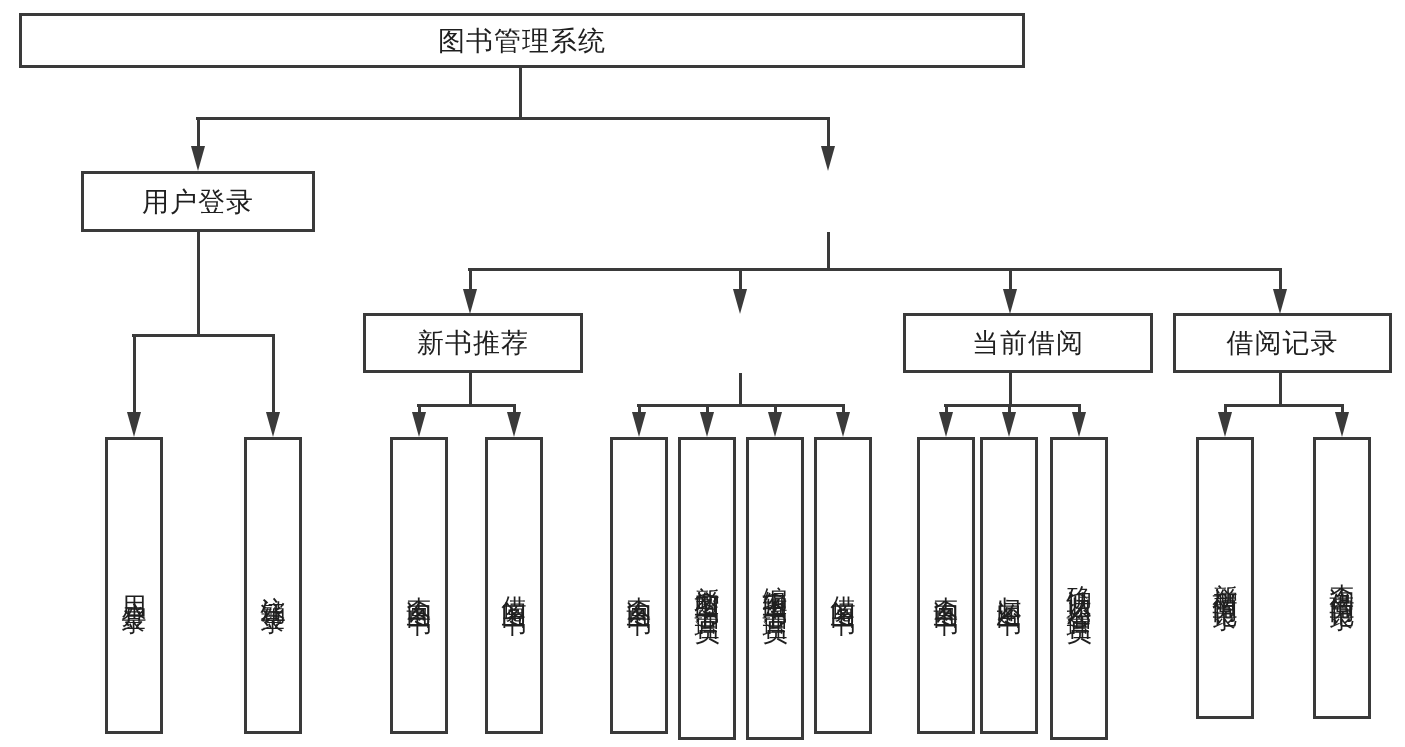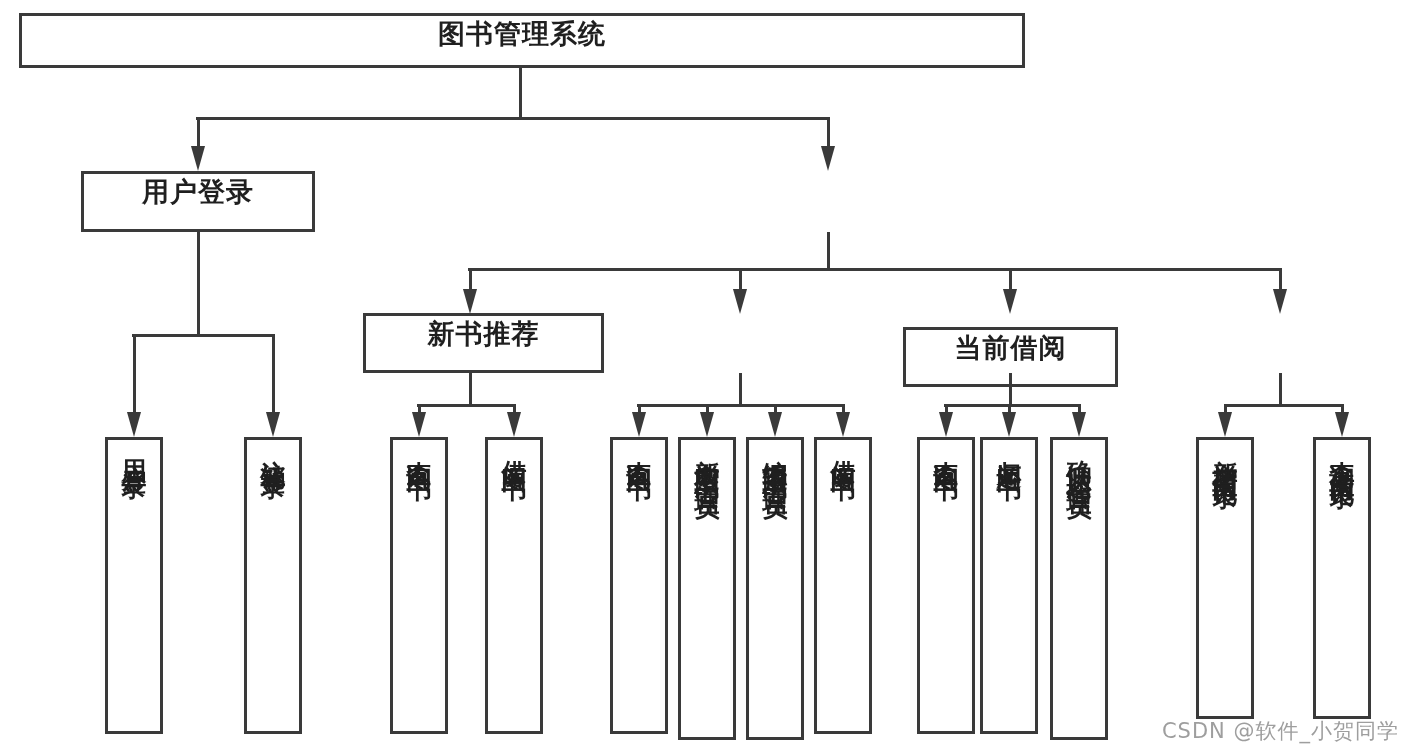--- a/index.html
+++ b/index.html
@@ -6,23 +6,22 @@
   .canvas{
     position:relative;width:1405px;height:747px;
     background:var(--background,#ffffff);
     font-family:"DejaVu Sans",sans-serif;
     overflow:hidden;
   }
   .box{
     position:absolute;box-sizing:border-box;
     border:3px solid var(--line,#3a3a3a);
     background:var(--box_bg,#ffffff);
-    display:flex;justify-content:center;
+    display:flex;align-items:center;justify-content:center;
     color:var(--text,#1f1f1f);
-    font-weight:bold;
   }
   .hbox{font-size:27px;letter-spacing:1px;white-space:nowrap;}
   .leaf{font-size:25px;}
   .vtext{
     writing-mode:vertical-lr;text-orientation:mixed;
     letter-spacing:5px;line-height:1;
   }
   .v{position:absolute;width:3px;background:var(--line,#3a3a3a);}
   .h{position:absolute;height:3px;background:var(--line,#3a3a3a);}
   .ar{
@@ -65,25 +64,28 @@
     <div class="v" style="left:469px;top:268px;height:24px"></div>
     <div class="v" style="left:739px;top:268px;height:24px"></div>
     <div class="v" style="left:1009px;top:268px;height:24px"></div>
     <div class="v" style="left:1279px;top:268px;height:24px"></div>
     <div class="ar" style="left:463px;top:289px"></div>
     <div class="ar" style="left:733px;top:289px"></div>
     <div class="ar" style="left:1003px;top:289px"></div>
     <div class="ar" style="left:1273px;top:289px"></div>
   </div>
 
-  <div class="box hbox" style="left:363px;top:313px;width:241px;height:60px">
+  <div class="box hbox" style="left:363px;top:313px;width:220px;height:60px">
     <span>新书推荐</span>
   </div>
-  <div class="box hbox" style="left:903px;top:327px;width:215px;height:60px">
+  <div class="box hbox" style="left:903px;top:313px;width:250px;height:60px">
     <span>当前借阅</span>
+  </div>
+  <div class="box hbox" style="left:1173px;top:313px;width:219px;height:60px">
+    <span>借阅记录</span>
   </div>
 
   <div>
     <div class="v" style="left:197px;top:232px;height:105px"></div>
     <div class="h" style="left:132px;top:334px;width:143px"></div>
     <div class="v" style="left:133px;top:334px;height:80px"></div>
     <div class="v" style="left:272px;top:334px;height:80px"></div>
     <div class="ar" style="left:127px;top:412px"></div>
     <div class="ar" style="left:266px;top:412px"></div>
   </div>
@@ -167,15 +169,14 @@
     <span class="vtext">确认归还（管理员）</span>
   </div>
 
   <div class="box leaf" style="left:1196px;top:437px;width:58px;height:282px">
     <span class="vtext">新增借阅记录</span>
   </div>
   <div class="box leaf" style="left:1313px;top:437px;width:58px;height:282px">
     <span class="vtext">查询借阅记录</span>
   </div>
 
-  <div class="watermark">CSDN @软件_小贺同学</div>
 
 </div>
 
 </body></html>

